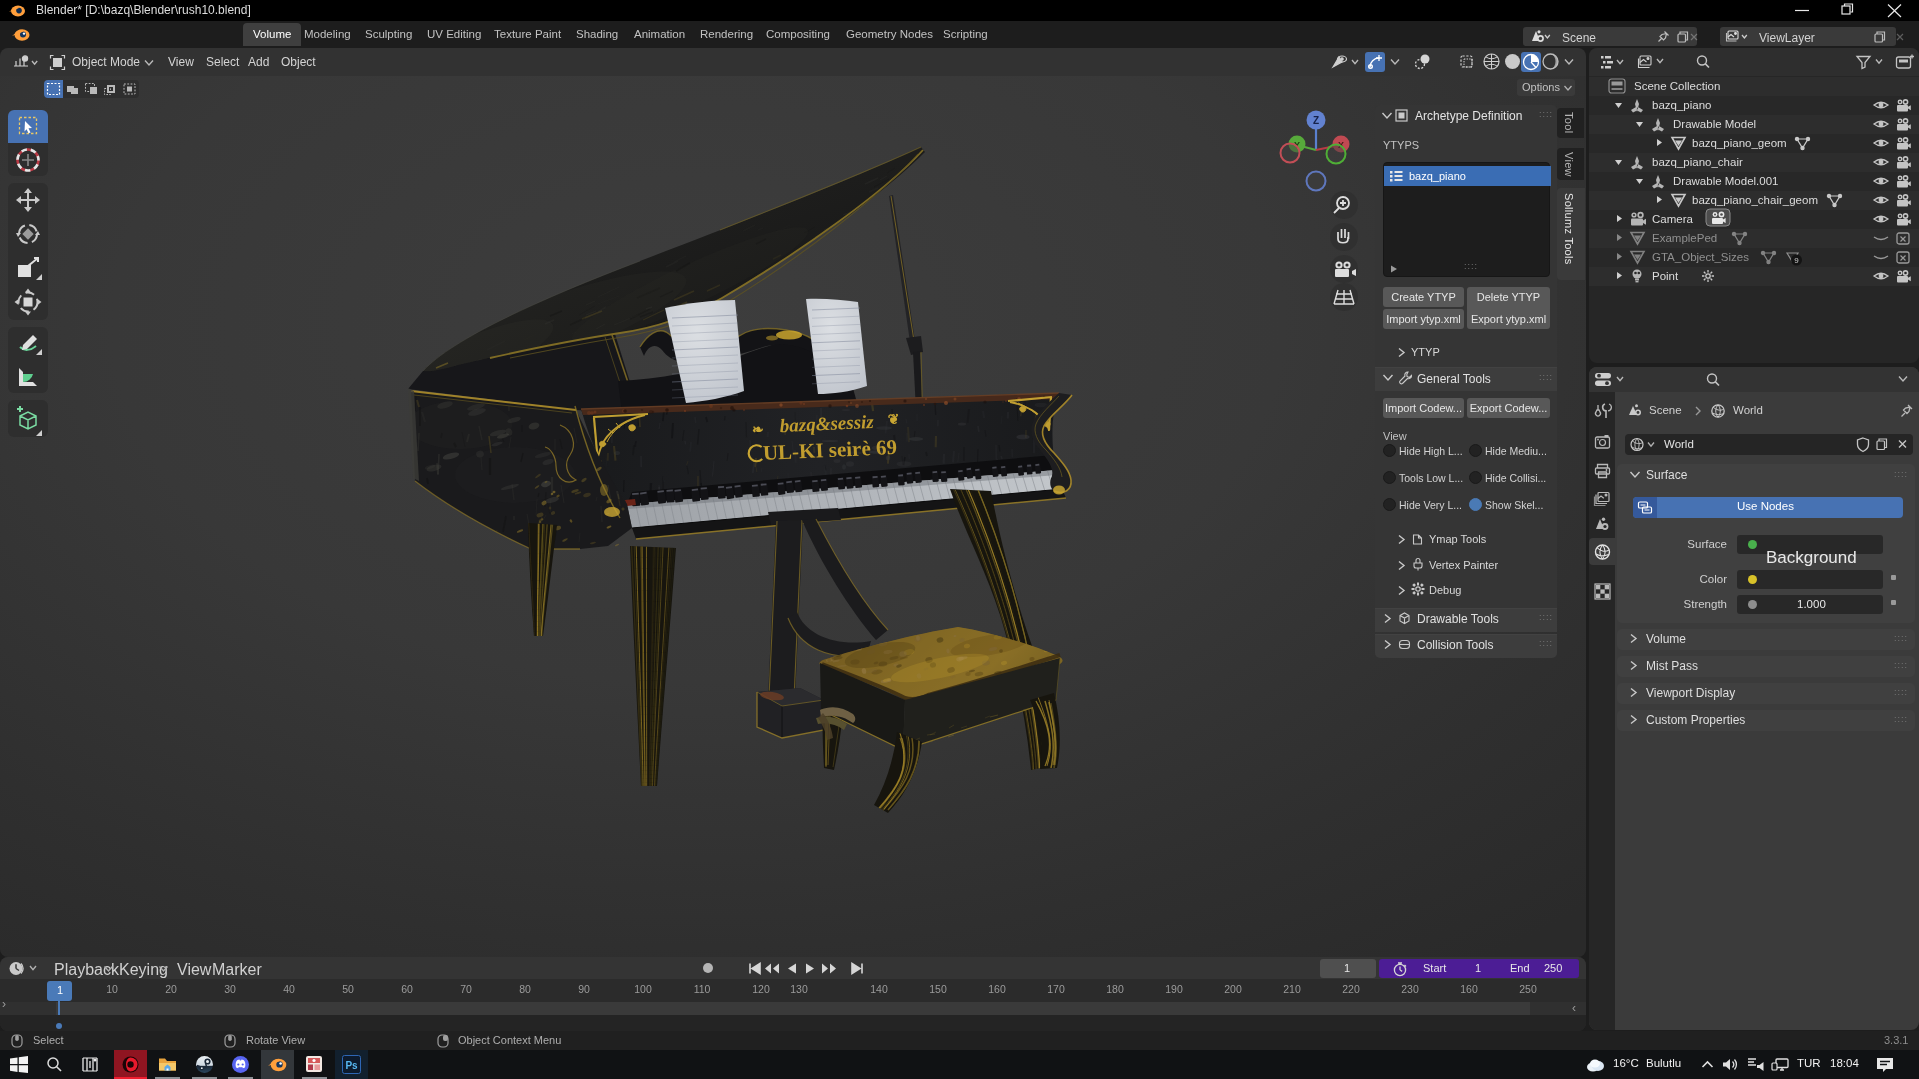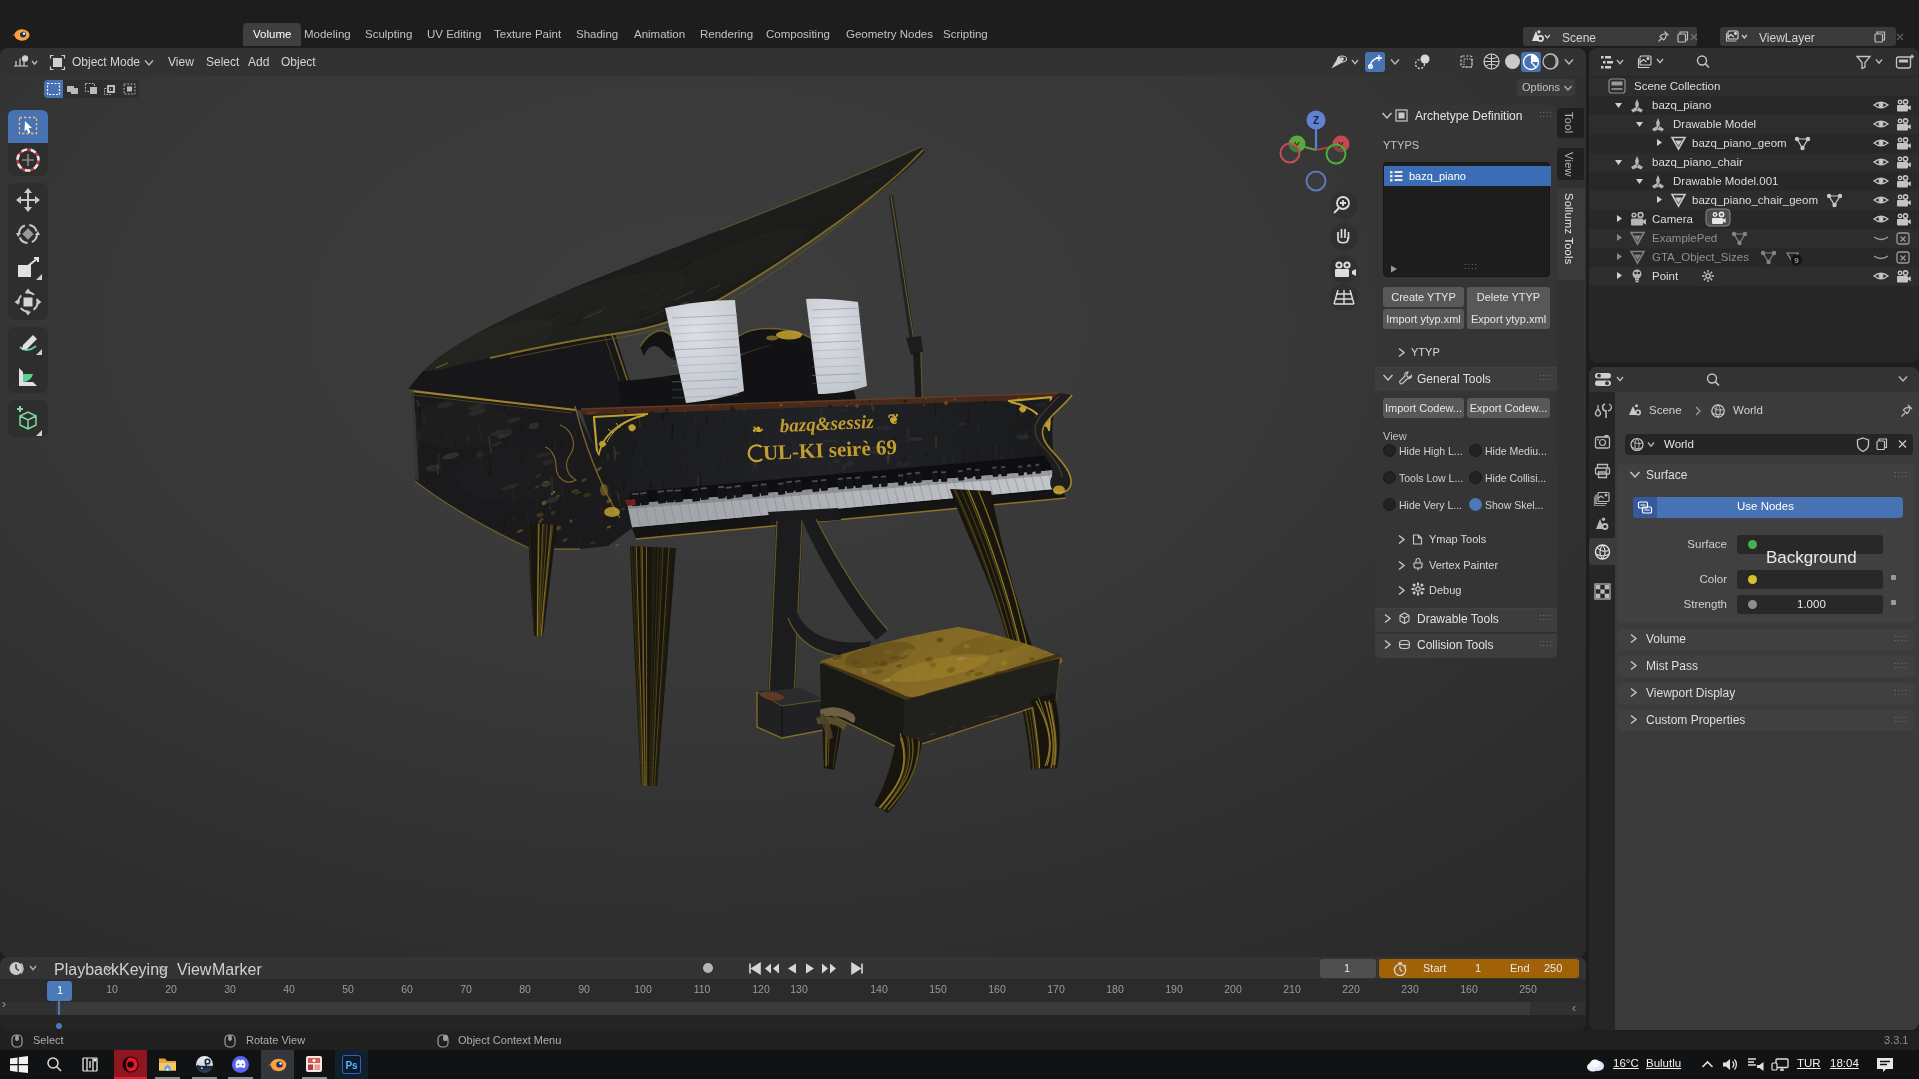--- a/index.html
+++ b/index.html
@@ -38,26 +38,42 @@
 .rlbl { font-size:10.5px; color:#d2d2d2; white-space:nowrap; }
 .vtab { writing-mode:vertical-rl; font-size:11px; color:#b5b5b5; letter-spacing:0.3px; }
 .orow { position:absolute; left:0; width:330px; height:19px; }
 .orow span { position:absolute; top:3px; font-size:11.5px; color:#dcdcdc; white-space:nowrap; }
 .orow.dim span { color:#909090; }
 .plbl { position:absolute; font-size:11.5px; color:#cfcfcf; text-align:right; }
 .pfield { position:absolute; background:#282828; border-radius:3px; height:19px; }
 .phead { position:absolute; font-size:12px; color:#dedede; }
 .grip { position:absolute; color:#777; letter-spacing:1px; font-size:9px; }
 .tmenu { top:4px; font-size:16px; color:#d0d0d0; }
-.ttxt { top:7px; font-size:11.5px; color:#f2f2f2;text-decoration:underline; }
+.ttxt { top:7px; font-size:11.5px; color:#f2f2f2; }
 .rnum { top:26px; width:30px; text-align:center; font-size:10.5px; color:#9b9b9b; }
 </style>
 </head>
 <body>
 <div id="root">
+  <div id="titlebar" class="abs">
+    <svg class="abs" style="left:8px;top:3px" width="18" height="15" viewBox="0 0 18 15">
+      <ellipse cx="10" cy="8" rx="7" ry="5.4" fill="#ff9f3c"></ellipse>
+      <circle cx="11" cy="7.6" r="2.8" fill="#0b2a50"></circle>
+      <path d="M1,9 L8,3.5 L11,5 Z" fill="#ff9f3c"></path>
+    </svg>
+    <span class="txt">Blender* [D:\bazq\Blender\rush10.blend]</span>
+    <svg class="abs" style="left:1790px;top:0" width="129" height="21" viewBox="0 0 129 21">
+      <g stroke="#e8e8e8" stroke-width="1.2" fill="none">
+        <path d="M5,10.5 H19"></path>
+        <rect x="52" y="6" width="8" height="8"></rect>
+        <path d="M54.5,6 V4 H62.5 V12 H60.5"></path>
+        <path d="M98,4.5 L111,17 M111,4.5 L98,17"></path>
+      </g>
+    </svg>
+  </div>
   <div id="topbar" class="abs">
     <svg class="abs" style="left:11px;top:5px" width="19" height="16" viewBox="0 0 19 16">
       <ellipse cx="11" cy="9" rx="7.5" ry="5.8" fill="#ff9f3c"></ellipse>
       <circle cx="12" cy="8.4" r="3" fill="#14355e"></circle>
       <circle cx="13" cy="7.6" r="1.2" fill="#fff"></circle>
       <path d="M1,10 L9,3.6 L12.5,5.4 Z" fill="#ff9f3c"></path>
     </svg>
     <span class="menuitem" style="left:35px">File</span>
     <span class="menuitem" style="left:66px">Edit</span>
     <span class="menuitem" style="left:97px">Render</span>
@@ -1791,21 +1807,21 @@
         <path d="M24,1.5 L18,6.5 L24,11.5 Z M32,1.5 L26,6.5 L32,11.5 Z" transform="translate(-1,0)"></path>
         <path d="M48,1.5 L40,6.5 L48,11.5 Z"></path>
         <path d="M58,1.5 L66,6.5 L58,11.5 Z"></path>
         <path d="M74,1.5 L80,6.5 L74,11.5 Z M82,1.5 L88,6.5 L82,11.5 Z"></path>
         <path d="M104,1.5 L112,6.5 L104,11.5 Z M114,1.5 v10" stroke="#d6d6d6" stroke-width="1.6"></path>
       </g>
     </svg>
     <div class="abs" style="left:1320px;top:2px;width:56px;height:19px;background:#4f4f4f;border-radius:3px">
         <span class="abs" style="left:24px;top:3px;font-size:11px;color:#e8e8e8">1</span>
       </div>
-    <div class="abs" style="left:1379px;top:2px;width:200px;height:19px;background:#a16207;border-radius:3px">
+    <div class="abs" style="left:1379px;top:2px;width:200px;height:19px;background:#4c1d95;border-radius:3px">
       <svg class="abs" style="left:13px;top:2px" width="16" height="16" viewBox="0 0 16 16">
         <circle cx="8" cy="9" r="5.6" fill="none" stroke="#d6d6d6" stroke-width="1.3"></circle>
         <path d="M8,9 L8,5.6 M8,9 L10.2,10.4 M6,2 h4 M8,2 v1.6 M12.5,4 l1.5,1.5" stroke="#d6d6d6" stroke-width="1.3"></path>
       </svg>
       <span class="abs" style="left:44px;top:3px;font-size:11px;color:#e8e8e8">Start</span>
       <span class="abs" style="left:96px;top:3px;font-size:11px;color:#e8e8e8">1</span>
       <span class="abs" style="left:131px;top:3px;font-size:11px;color:#e8e8e8">End</span>
       <span class="abs" style="left:165px;top:3px;font-size:11px;color:#e8e8e8">250</span>
     </div>
     <div class="abs" style="left:0;top:22px;width:1586px;height:23px;background:#2b2b2b"></div>

